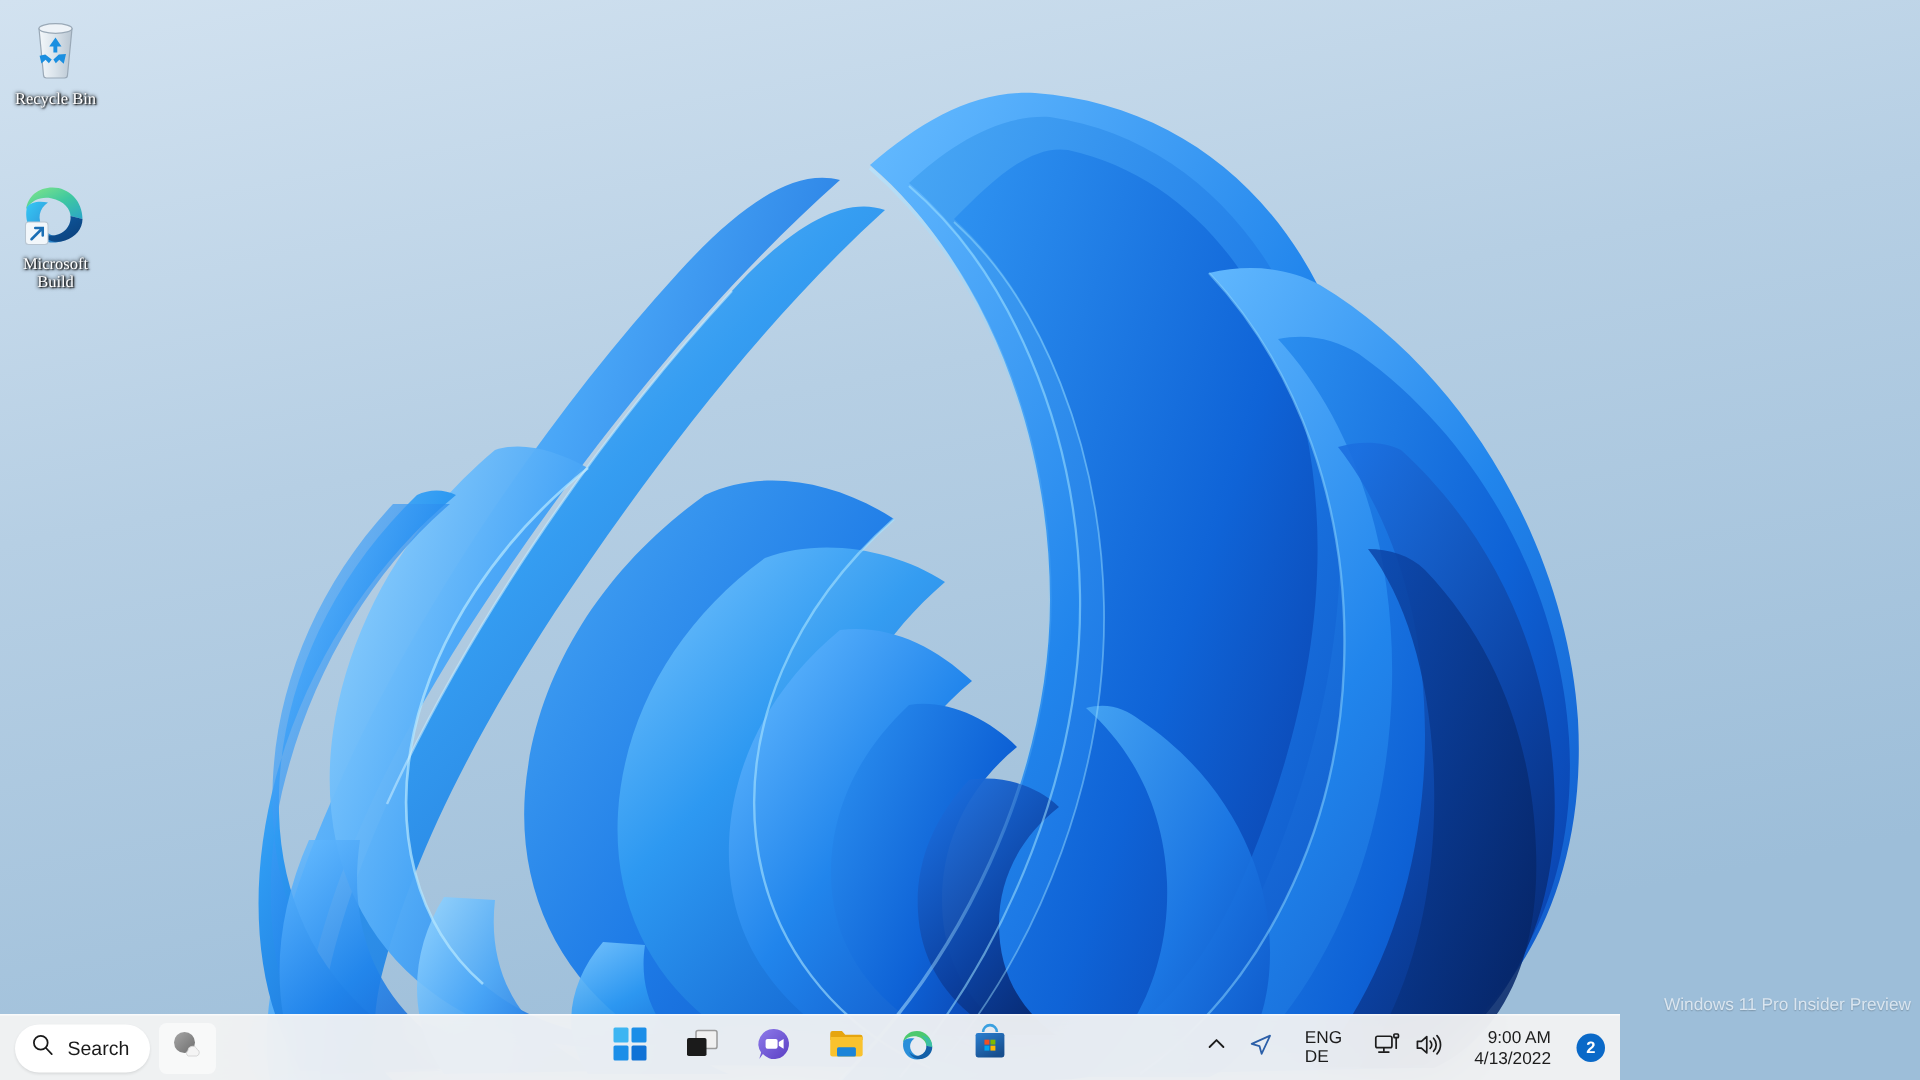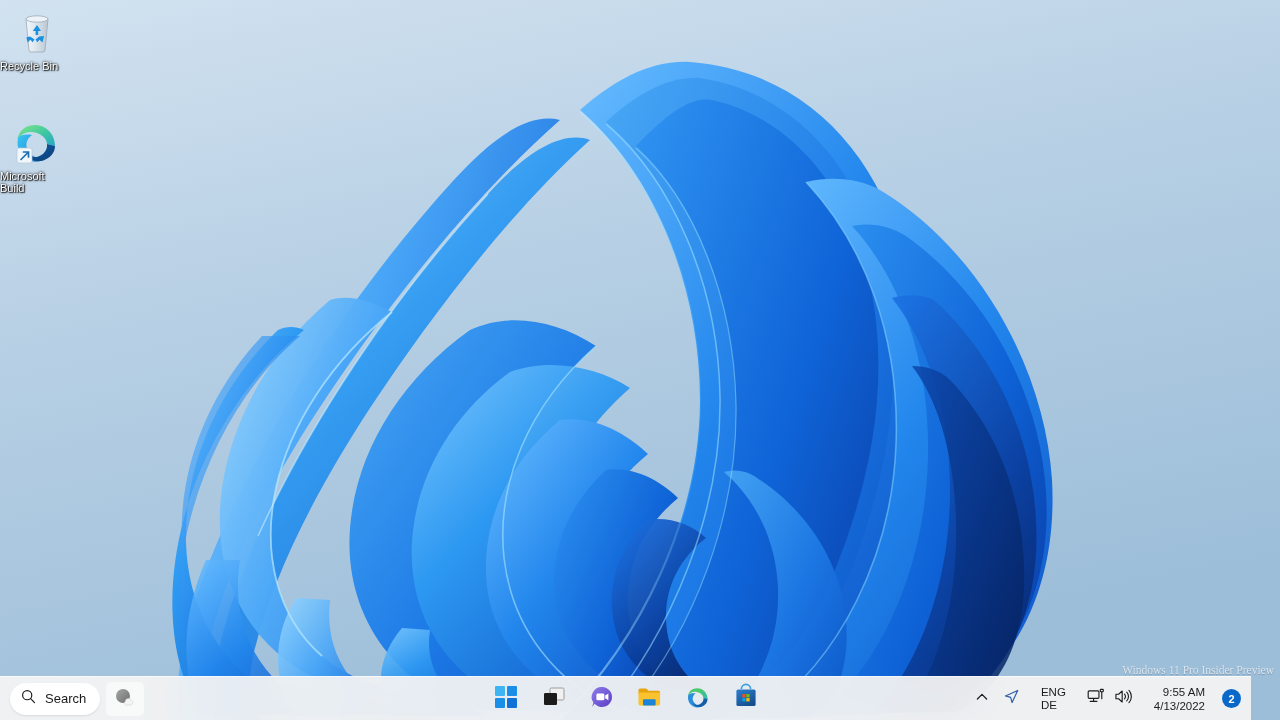--- a/index.html
+++ b/index.html
@@ -13,42 +13,41 @@
       radial-gradient(ellipse 120% 90% at 30% 5%, #cfe0ef 0%, #bcd3e6 35%, #a9c6de 70%, #9ebfd9 100%);
     overflow:hidden;
   }
 
   
   #wallpaper { position:absolute; inset:0; }
   #wallpaper svg { display:block; width:1280px; height:720px; }
 
   
   .desk-icon {
-    position:absolute; width:74px; text-align:left;
+    position:absolute; width:74px; text-align:center;
     color:#fff; font-size:11px; line-height:12px;
     text-shadow:0 0 3px rgba(0,0,0,.85), 0 0 2px rgba(0,0,0,.7), 1px 1px 1px rgba(0,0,0,.8);
-    cursor:default; user-select:none;
+    cursor:default; user-select:none;font-family:Liberation Serif, serif;
   }
   .desk-icon .glyph { width:48px; height:48px; margin:0 auto 4px; position:relative; }
   #icon-recycle { left:0px; top:8px; }
   #icon-edge    { left:0px; top:118px; }
   .desk-label { display:block; }
 
   
   #watermark {
     position:absolute; right:6px; bottom:42px;
     text-align:right; color:#dfe9f2; font-size:11.5px; line-height:15px;
     text-shadow:0 1px 1px rgba(0,0,0,.25); user-select:none;
     opacity:.92;
-    font-family:Liberation Serif, serif;
   }
 
   
   #taskbar {
-    position:absolute; left:0; bottom:0; width:1251px; height:44px;
+    position:absolute; left:0; bottom:0; width:1080px; height:44px;
     background:rgba(243,243,243,.94);
     border-top:1px solid rgba(255,255,255,.6);
     backdrop-filter:blur(20px);
     display:flex; align-items:center;
   }
   #tb-left { position:absolute; left:10px; display:flex; align-items:center; gap:6px; }
   #tb-center {
     position:absolute; left:50%; transform:translateX(-50%);
     display:flex; align-items:center; gap:8px;
   }
@@ -395,21 +394,21 @@
             <path d="M2 6.6 h2.8 L8.6 3.2 v11.6 L4.8 11.4 H2 Z" fill="none" stroke="#1c1c1c" stroke-width="1.2" stroke-linejoin="round"></path>
             <path d="M11 6.4 a3.6 3.6 0 0 1 0 5.2" fill="none" stroke="#1c1c1c" stroke-width="1.2" stroke-linecap="round"></path>
             <path d="M13.4 4.4 a6.6 6.6 0 0 1 0 9.2" fill="none" stroke="#1c1c1c" stroke-width="1.2" stroke-linecap="round"></path>
             <path d="M15.8 2.6 a9.4 9.4 0 0 1 0 12.8" fill="none" stroke="#1c1c1c" stroke-width="1.2" stroke-linecap="round"></path>
           </svg>
         </span>
       </div>
 
       <div class="tray-btn">
         <div class="clock">
-          <div>9:55 AM</div>
+          <div>9:00 AM</div>
           <div>4/13/2022</div>
         </div>
       </div>
 
       <div class="badge">2</div>
     </div>
   </div>
 </div>
 
 </body></html>

